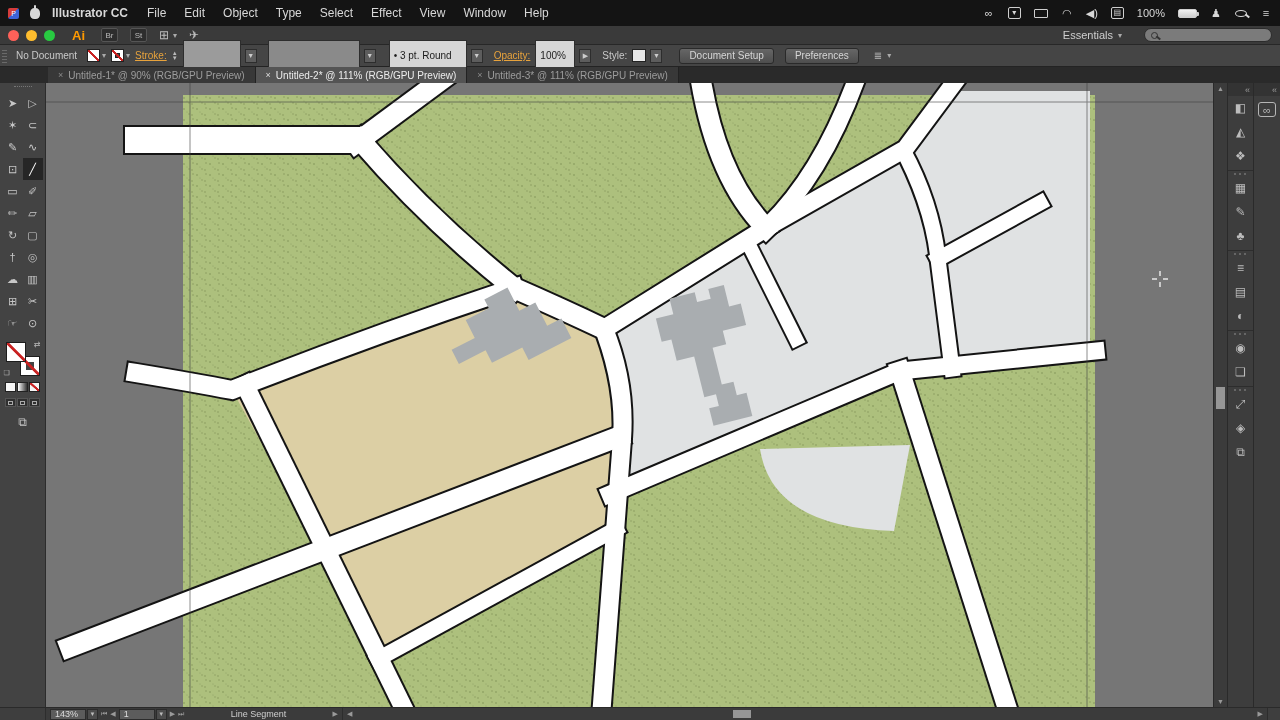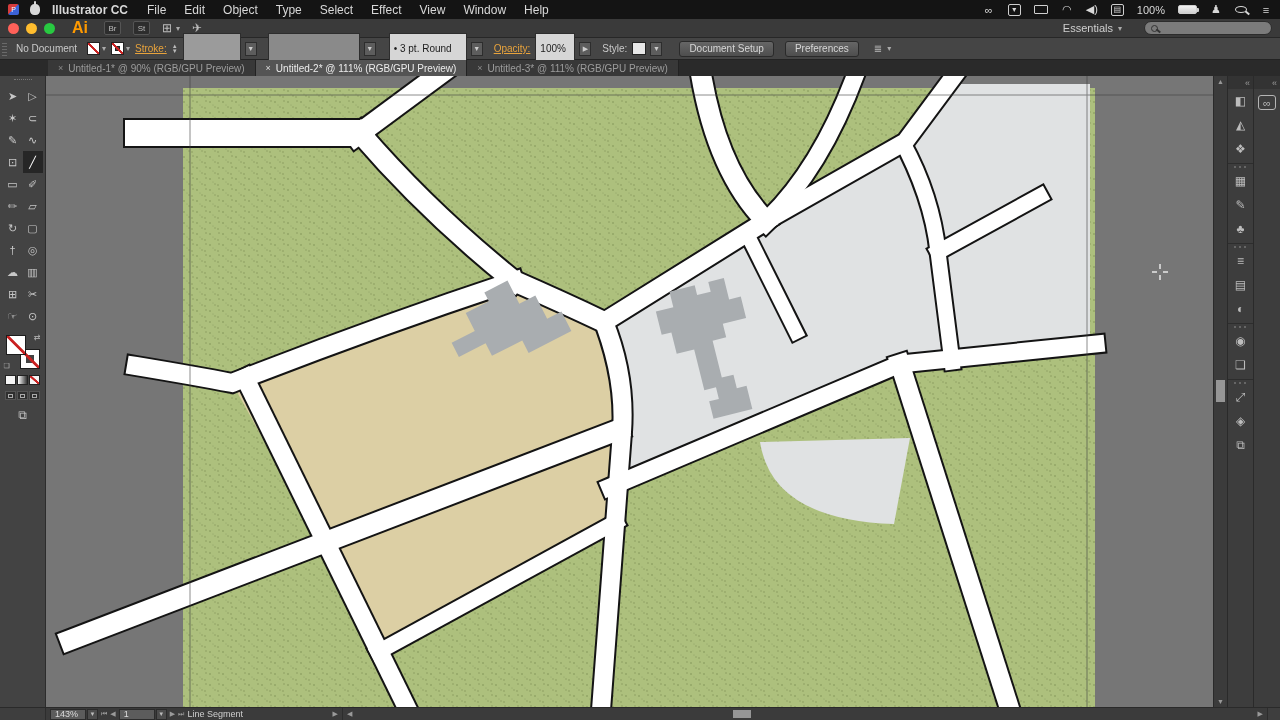--- a/index.html
+++ b/index.html
@@ -1,21 +1,21 @@
 <!DOCTYPE html>
 <html><head>
 <meta charset="utf-8">
 <style>
   * { margin:0; padding:0; box-sizing:border-box; }
   html,body { width:1280px; height:720px; overflow:hidden; background:#222;
     font-family:"Liberation Sans", sans-serif; -webkit-font-smoothing:antialiased; }
   .col { display:flex; flex-direction:column; width:1280px; height:720px; }
 
   
-  .menubar { height:19px; background:#141414; color:#d8d8d8; display:flex; align-items:center;
+  .menubar { height:26px; background:#141414; color:#d8d8d8; display:flex; align-items:center;
     font-size:12px; padding:0 8px; gap:0; }
   .menubar .badge { width:11px; height:11px; border-radius:2px; margin-right:9px;
     background:linear-gradient(135deg,#d63c3c 50%,#3c62d6 50%); font-size:7px; color:#fff;
     display:flex; align-items:center; justify-content:center; }
   .apple { width:10px; height:11px; background:#d8d8d8; border-radius:45% 45% 42% 42%;
     position:relative; margin:0 12px 0 2px; }
   .apple::before { content:""; position:absolute; width:2px; height:4px; background:#d8d8d8;
     top:-3px; left:4px; border-radius:1px; }
   .menubar .mitem { padding:0 9px; }
   .menubar .appname { font-weight:bold; padding:0 10px 0 0; }
@@ -31,21 +31,21 @@
     background:#cfcfcf; border-radius:0 1px 1px 0; }
   .mag { width:7px; height:7px; border:1.5px solid #d8d8d8; border-radius:50%; position:relative; display:inline-block; }
   .mag::after { content:""; position:absolute; width:5px; height:1.5px; background:#d8d8d8;
     right:-4px; bottom:-1px; transform:rotate(40deg); }
 
   
   .appbar { height:19px; background:#3a3a3a; border-bottom:1px solid #272727; display:flex;
     align-items:center; padding:0 8px; color:#cccccc; font-size:11px; }
   .tl { width:11px; height:11px; border-radius:50%; margin-right:7px; }
   .tl.r { background:#ff6159; } .tl.y { background:#ffbd2e; } .tl.g { background:#28c941; }
-  .ailogo { color:#ff9a00; font-weight:bold; font-size:16px; margin:0 16px 0 10px; }
+  .ailogo { color:#ff9a00; font-weight:bold; font-size:13px; margin:0 16px 0 10px; }
   .sqbtn { background:#2d2d2d; border:1px solid #555; color:#bbb; font-size:8px; width:17px; height:14px;
     display:inline-flex; align-items:center; justify-content:center; border-radius:2px; margin-right:12px; }
   .appbar .tool-ic { color:#bdbdbd; margin-right:4px; font-size:12px; }
   .caret { font-size:8px; color:#aaa; }
   .appbar .spacer { flex:1; }
   .workspace { display:flex; align-items:center; gap:5px; margin-right:22px; color:#cfcfcf; }
   .searchbox { width:128px; height:14px; background:#7b7b7b; border:1px solid #2c2c2c; border-radius:8px;
     display:flex; align-items:center; padding:0 6px; gap:4px; }
   .searchbox .mag { border-color:#333; } .searchbox .mag::after { background:#333; }
 
@@ -135,21 +135,21 @@
 
   
   .bottom { height:13px; display:flex; background:#3b3b3b; border-top:1px solid #2a2a2a; font-size:9px; color:#c4c4c4; }
   .bottom .bl { width:46px; background:#3e3e3e; border-right:1px solid #2d2d2d; }
   .statusbar { width:296px; display:flex; align-items:center; gap:3px; padding:0 4px; }
   .sfield { height:11px; background:#5c5c5c; border:1px solid #2c2c2c; color:#ddd; display:inline-flex;
     align-items:center; padding:0 4px; min-width:36px; }
   .sbtn { font-size:7px; color:#9a9a9a; }
   .sdrop { height:11px; width:11px; background:#4c4c4c; border:1px solid #2c2c2c; display:inline-flex;
     align-items:center; justify-content:center; font-size:6px; color:#bbb; margin-left:-2px; }
-  .sstatus { flex:1; text-align:left; color:#cfcfcf; }
+  .sstatus { flex:1; text-align:center; color:#cfcfcf; }
   .hscroll { flex:1; position:relative; display:flex; align-items:center; justify-content:space-between;
     padding:0 4px; color:#999; font-size:7px; border-left:1px solid #2d2d2d; }
   .hthumb { position:absolute; left:390px; top:2px; width:18px; height:8px; background:#969696; }
   .corner { width:13px; border-left:1px solid #2d2d2d; background:#3e3e3e; }
 </style>
 </head>
 <body>
 
 <div class="col">
 

